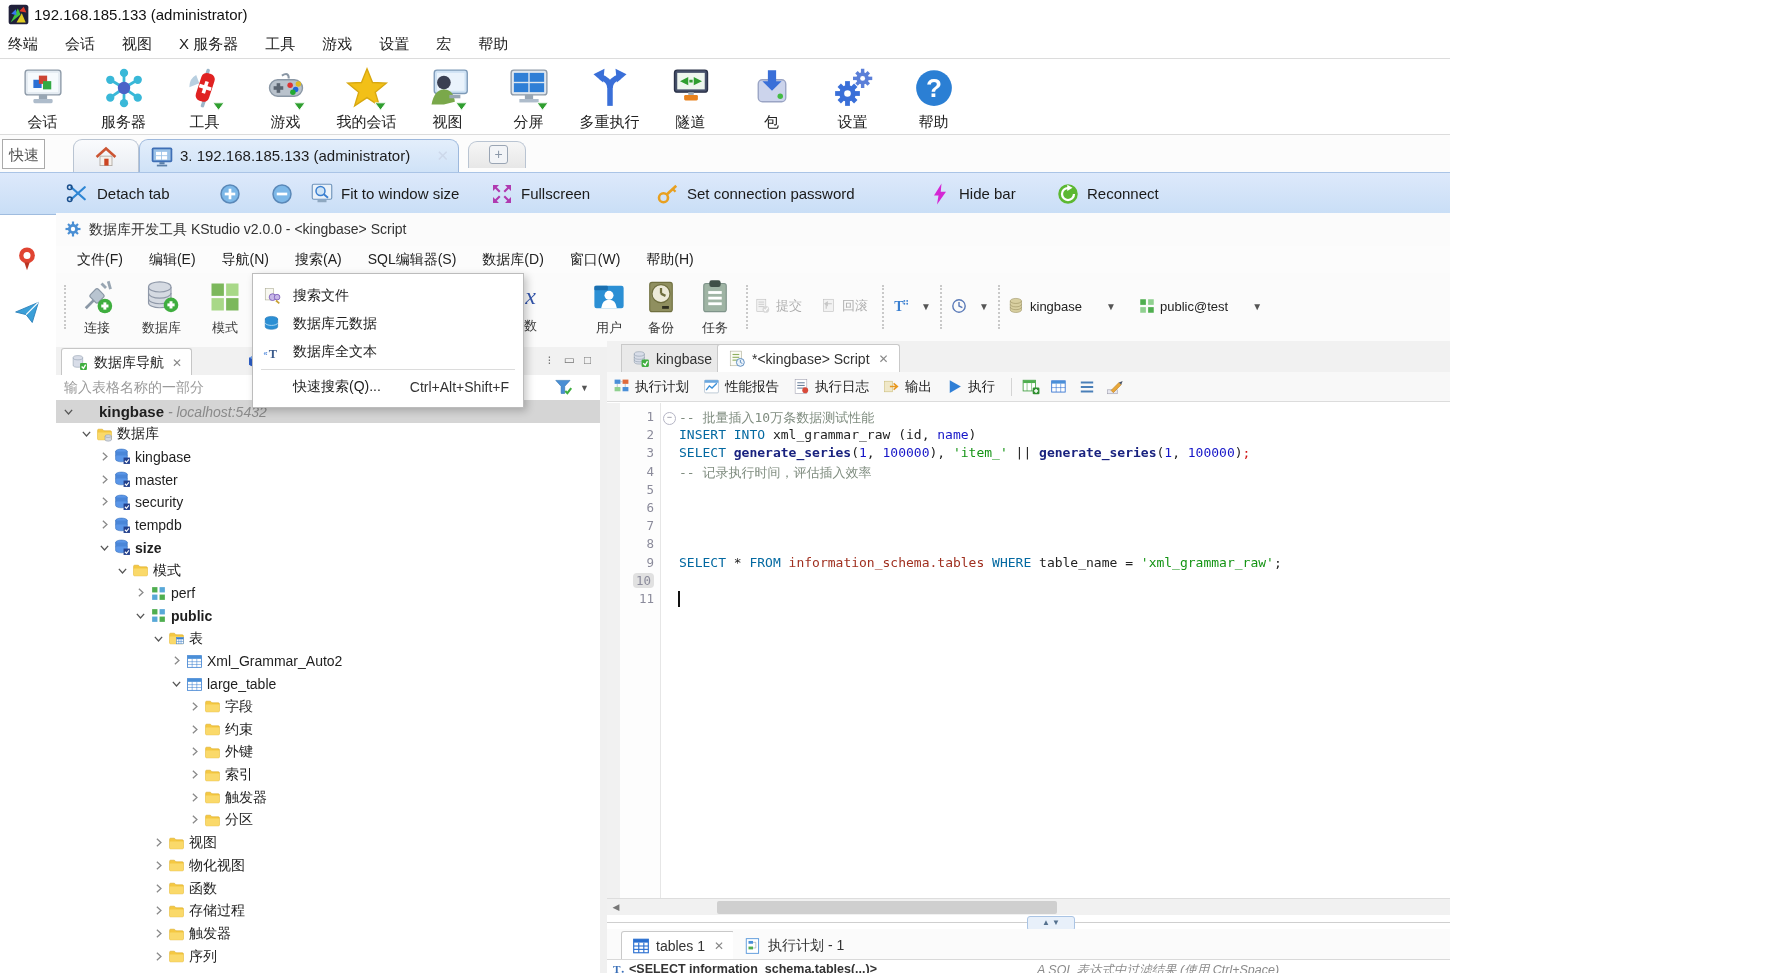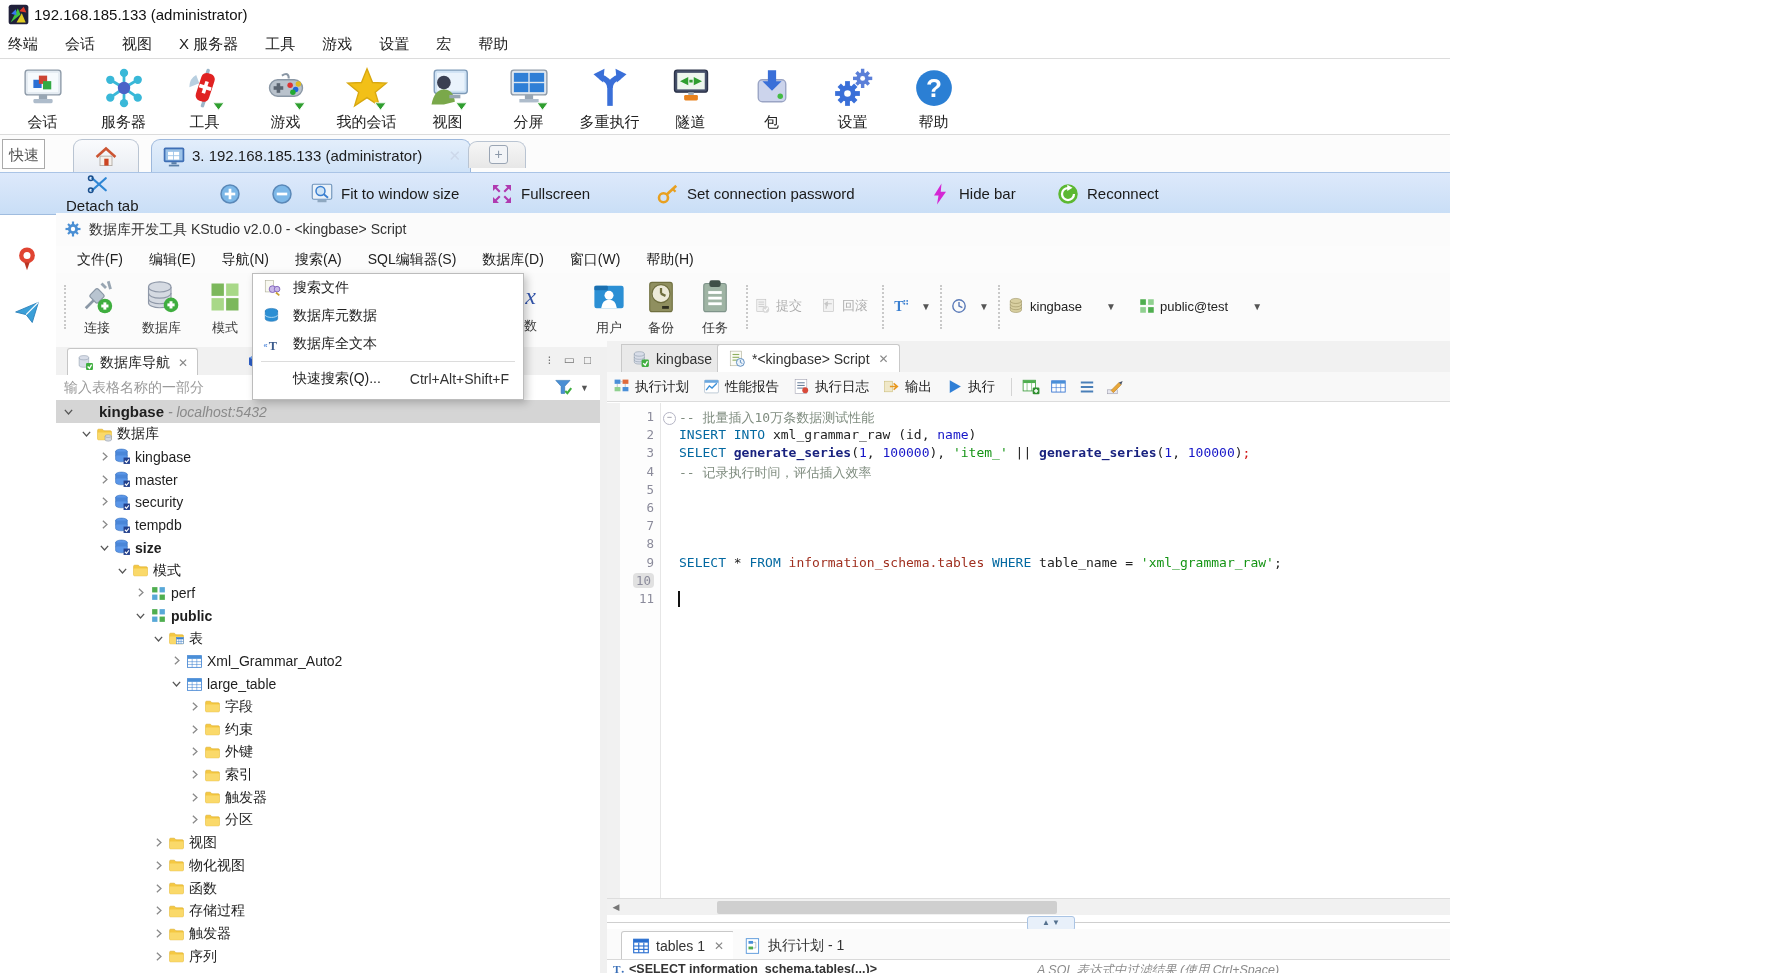--- a/index.html
+++ b/index.html
@@ -17,21 +17,21 @@
   .tbi{width:81px;display:flex;flex-direction:column;align-items:center;padding-top:7px;position:relative;}
   .tbi .ic{width:44px;height:44px;position:relative;}
   .tbi .lb{font-size:15px;color:#222;margin-top:3px;white-space:nowrap;}
   .tbi .caret{position:absolute;left:50%;margin-left:6px;top:42px;width:15px;height:11px;}
   
   #tabbar{left:0;top:135px;width:1789px;height:37px;background:#fcfcfc;}
   #quickbox{position:absolute;left:2px;top:4px;width:43px;height:30px;border:1px solid #aaa;background:#fff;color:#555;font-size:15px;line-height:30px;padding-left:6px;overflow:hidden;white-space:nowrap;box-sizing:border-box;}
   .tab{position:absolute;top:4px;height:33px;border:1px solid #b9c4d2;border-bottom:none;border-radius:9px 9px 0 0;background:linear-gradient(#fafbfd,#e9edf3);}
   #hometab{left:73px;width:64px;}
   #hometab .ic{position:absolute;left:20px;top:5px;width:24px;height:24px;}
-  #activetab{left:151px;width:318px;background:linear-gradient(#e3eefb,#cfe2f7);border-color:#9db8dc;}
+  #activetab{left:139px;width:318px;background:linear-gradient(#e3eefb,#cfe2f7);border-color:#9db8dc;}
   #activetab .ic{position:absolute;left:10px;top:5px;width:24px;height:24px;}
   #activetab .tx{position:absolute;left:40px;top:7px;font-size:15px;color:#1c1c1c;white-space:nowrap;}
   #activetab .x{position:absolute;right:9px;top:7px;font-size:15px;color:#cdd8ea;}
   #plustab{left:468px;top:6px;width:56px;height:26px;background:linear-gradient(#f6f6f6,#e7e7e7);}
   #plustab .p{position:absolute;left:20px;top:3px;width:17px;height:17px;border:1px solid #9aa5b4;border-radius:3px;color:#8a97a8;font-size:14px;line-height:16px;text-align:center;background:#f2f4f7;}
   
   #actionbar{left:0;top:172px;width:1789px;height:41px;background:linear-gradient(#dde9fb,#c9def6);border-top:1px solid #aac4e6;border-bottom:1px solid #9fbcdf;}
   .ab-item{position:absolute;top:0;height:41px;display:flex;align-items:center;}
   .ab-item .ic{width:24px;height:24px;margin-right:7px;}
   .ab-item .lb{font-size:15px;color:#1a1a1a;white-space:nowrap;}
@@ -408,21 +408,21 @@
         </span>
       <span class="tx">3. 192.168.185.133 (administrator)</span>
       <span class="x">✕</span>
     </div>
     <div class="tab" id="plustab">
         <span class="p">+</span>
       </div>
   </div>
 
   <div class="abs" id="actionbar">
-      <div class="ab-item" style="left: 66px; flex-direction: column;">
+      <div class="ab-item" style="left: 66px;">
         <div class="ic">
           <svg viewBox="0 0 32 32" width="100%" height="100%" xmlns="http://www.w3.org/2000/svg">
             <g stroke="#2e86d4" stroke-width="3" stroke-linecap="round">
               <line x1="7" y1="7" x2="25" y2="23"></line>
               <line x1="25" y1="7" x2="7" y2="23"></line>
             </g>
             <circle cx="5" cy="7" r="3" fill="none" stroke="#1a4f8c" stroke-width="2"></circle>
             <circle cx="5" cy="23" r="3" fill="none" stroke="#1a4f8c" stroke-width="2"></circle>
           </svg>
         </div>
@@ -685,21 +685,21 @@
               <rect x="18" y="4" width="10" height="10" fill="#8fd08f"></rect>
               <rect x="4" y="18" width="10" height="10" fill="#8fd08f"></rect>
               <rect x="18" y="18" width="10" height="10" fill="#4fae4f"></rect>
             </svg>
           </span>
         <span class="lb">public@test</span>
         <span class="caret-sm" style="margin-left:24px">▼</span>
       </div>
     </div>
 
-    <div id="ks-dropdown" style="padding-top: 0; padding-bottom: 6px;">
+    <div id="ks-dropdown" style="padding-top: 8px; padding-bottom: 6px;">
         <div class="dd-item">
           <div class="ic">
             <svg viewBox="0 0 32 32" width="100%" height="100%" xmlns="http://www.w3.org/2000/svg">
               <rect x="4" y="3" width="15" height="20" fill="#f8f8f0" stroke="#a8a890"></rect>
               <circle cx="17" cy="18" r="6" fill="#c8b8e8" stroke="#7a5ab8" stroke-width="1.5"></circle>
               <circle cx="25" cy="18" r="5" fill="#c8b8e8" stroke="#7a5ab8" stroke-width="1.5"></circle>
               <line x1="23" y1="24" x2="29" y2="29" stroke="#c8a030" stroke-width="3"></line>
             </svg>
           </div>
           <span>搜索文件</span>
@@ -727,21 +727,21 @@
           <span>数据库全文本</span>
         </div>
         <div class="dd-sep"></div>
         <div class="dd-item noicon">
           <span>快速搜索(Q)...</span>
           <span class="sc">Ctrl+Alt+Shift+F</span>
         </div>
       </div>
 
     <div id="nav-header">
-      <div class="ptab active" style="left:11px">
+      <div class="ptab active" style="left:5px">
         <span class="ic">
             <svg viewBox="0 0 32 32" width="100%" height="100%" xmlns="http://www.w3.org/2000/svg">
               <g fill="#d8dde8" stroke="#8a97a8">
                 <path d="M4 7 L4 21 A9 4 0 0 0 22 21 L22 7"></path>
                 <ellipse cx="13" cy="7" rx="9" ry="4"></ellipse>
               </g>
               <rect x="17" y="17" width="13" height="13" rx="2" fill="#3fae3f"></rect>
               <path d="M20 23.5 L23.5 27 L27.5 20" stroke="#fff" stroke-width="2.5" fill="none"></path>
             </svg>
           </span>

